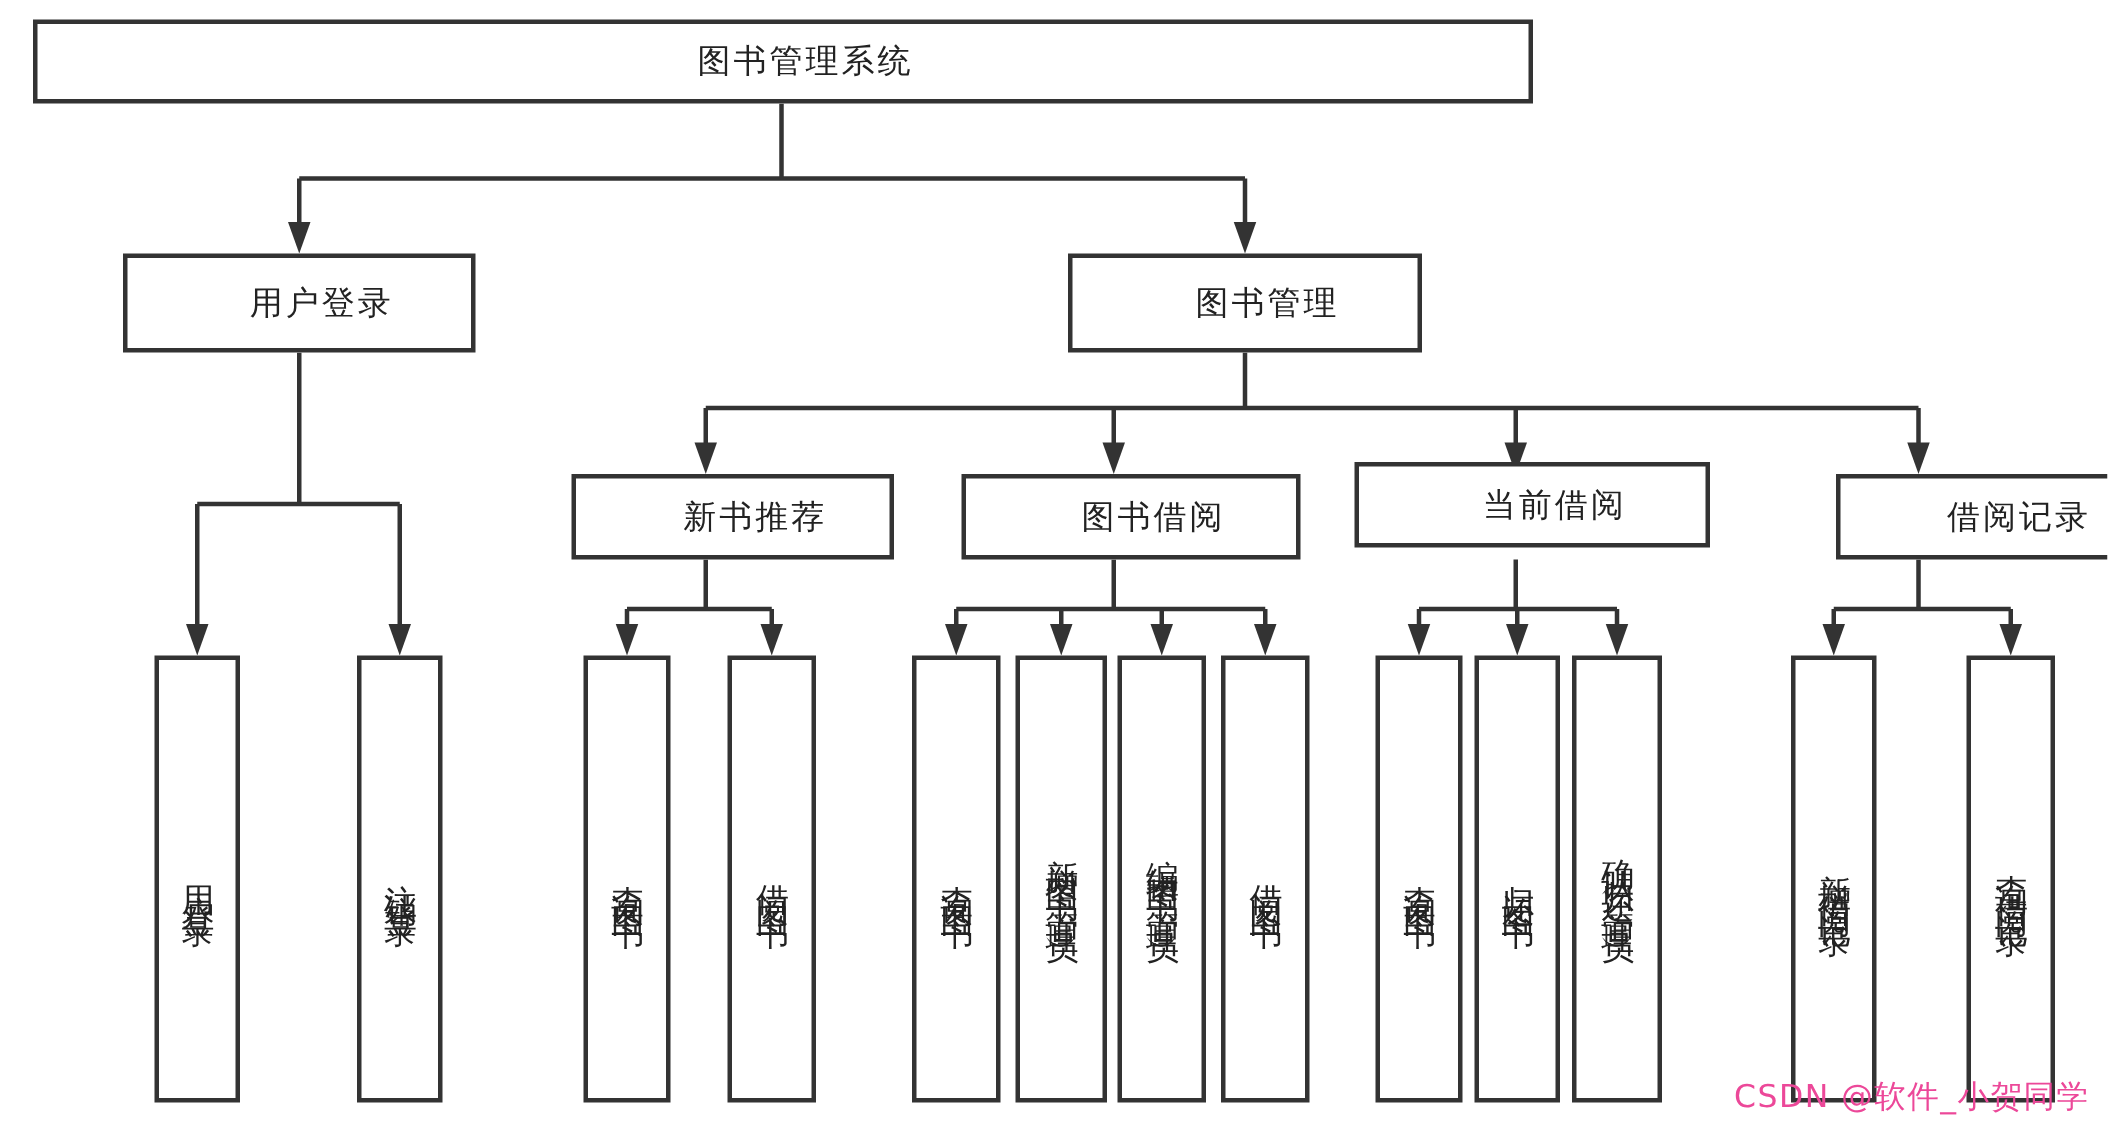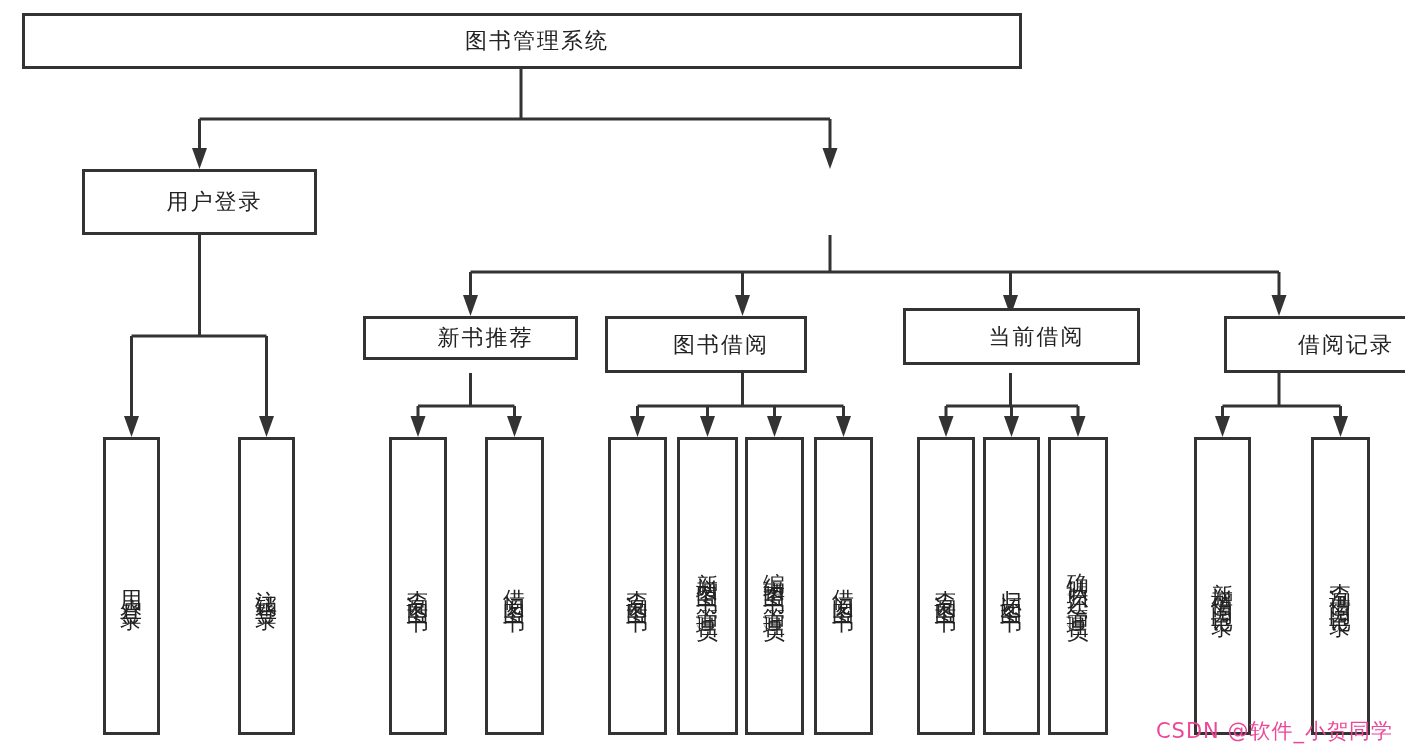--- a/index.html
+++ b/index.html
@@ -60,25 +60,28 @@
     </g>
   </svg>
 
   <div class="node hnode" style="left:22px;top:13px;width:1000px;height:56px">
     <span>图书管理系统</span>
   </div>
 
   <div class="node hnode" style="left:82px;top:169px;width:235px;height:66px">
     <span>用户登录</span>
   </div>
+  <div class="node hnode" style="left:712px;top:169px;width:236px;height:66px">
+    <span>图书管理</span>
+  </div>
 
-  <div class="node hnode" style="left:363px;top:316px;width:215px;height:44px">
+  <div class="node hnode" style="left:381px;top:316px;width:215px;height:57px">
     <span>新书推荐</span>
   </div>
-  <div class="node hnode" style="left:605px;top:316px;width:202px;height:57px">
+  <div class="node hnode" style="left:641px;top:316px;width:226px;height:57px">
     <span>图书借阅</span>
   </div>
   <div class="node hnode" style="left:903px;top:308px;width:237px;height:57px">
     <span>当前借阅</span>
   </div>
   <div class="node hnode" style="left:1224px;top:316px;width:214px;height:57px">
     <span>借阅记录</span>
   </div>
 
   <div class="node leaf" style="left:103px;top:437px;width:57px;height:298px">

